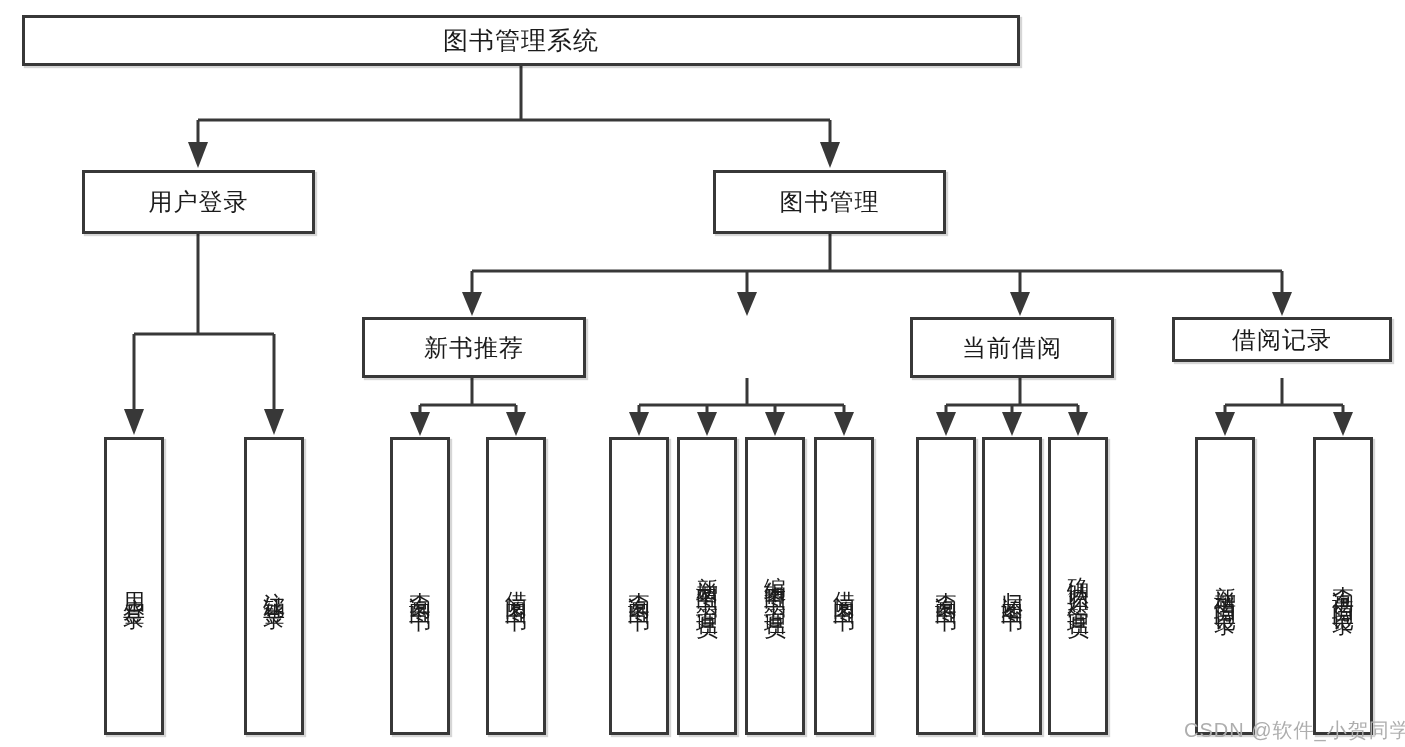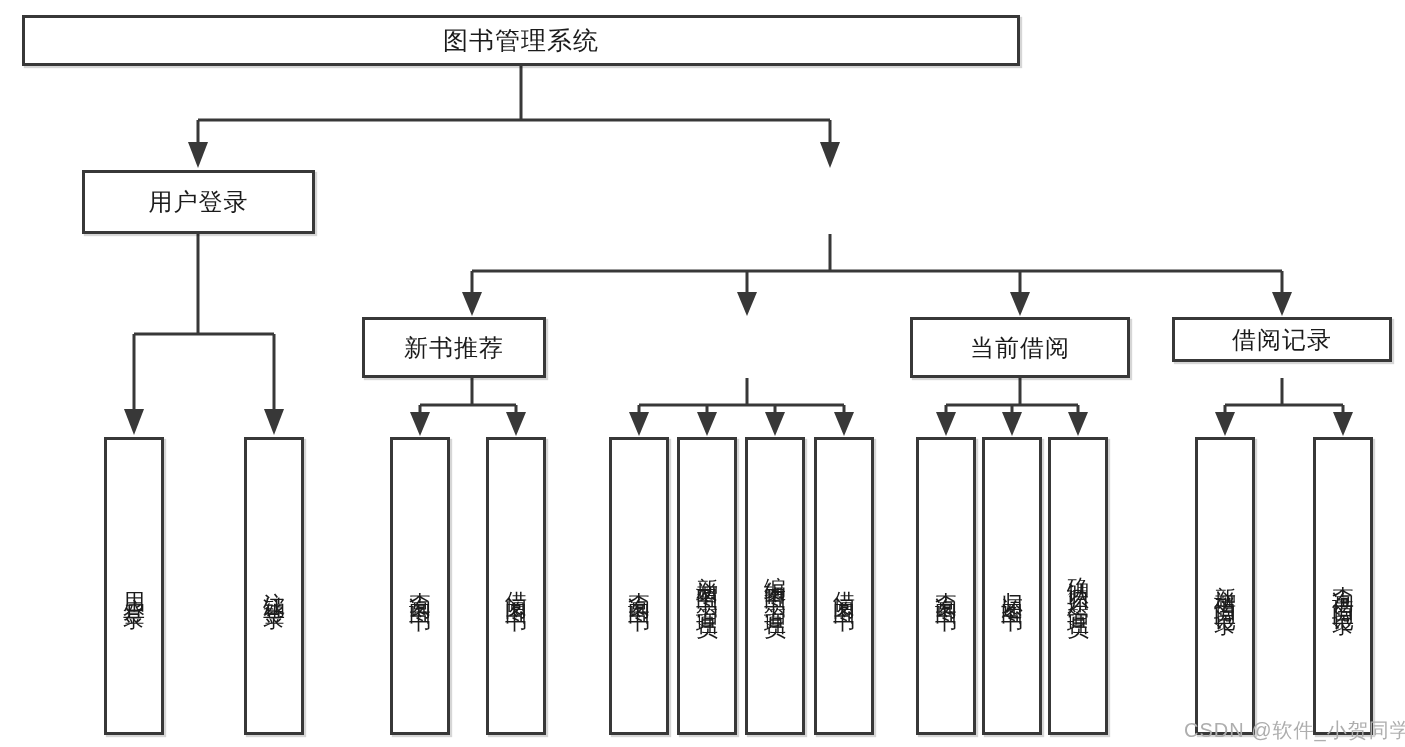--- a/index.html
+++ b/index.html
@@ -74,23 +74,24 @@
       <polygon points="1068,412 1088,412 1078,436"></polygon>
 
       <polygon points="1215,412 1235,412 1225,436"></polygon>
       <polygon points="1333,412 1353,412 1343,436"></polygon>
     </g>
   </svg>
 
   <div class="node root" style="left:22px;top:15px;width:998px;height:51px;">图书管理系统</div>
 
   <div class="node branch" style="left:82px;top:170px;width:233px;height:64px;">用户登录</div>
+  <div class="node branch" style="left:713px;top:170px;width:233px;height:64px;">图书管理</div>
 
-  <div class="node branch" style="left:362px;top:317px;width:184px;height:61px;">新书推荐</div>
-  <div class="node branch" style="left:910px;top:317px;width:220px;height:61px;">当前借阅</div>
+  <div class="node branch" style="left:362px;top:317px;width:224px;height:61px;">新书推荐</div>
+  <div class="node branch" style="left:910px;top:317px;width:204px;height:61px;">当前借阅</div>
   <div class="node branch" style="left:1172px;top:317px;width:220px;height:45px;">借阅记录</div>
 
   <div class="node leaf" style="left:104px;top:437px;width:60px;height:298px;">
     <span>用户登录</span>
   </div>
   <div class="node leaf" style="left:244px;top:437px;width:60px;height:298px;">
     <span>注销登录</span>
   </div>
 
   <div class="node leaf" style="left:390px;top:437px;width:60px;height:298px;">

